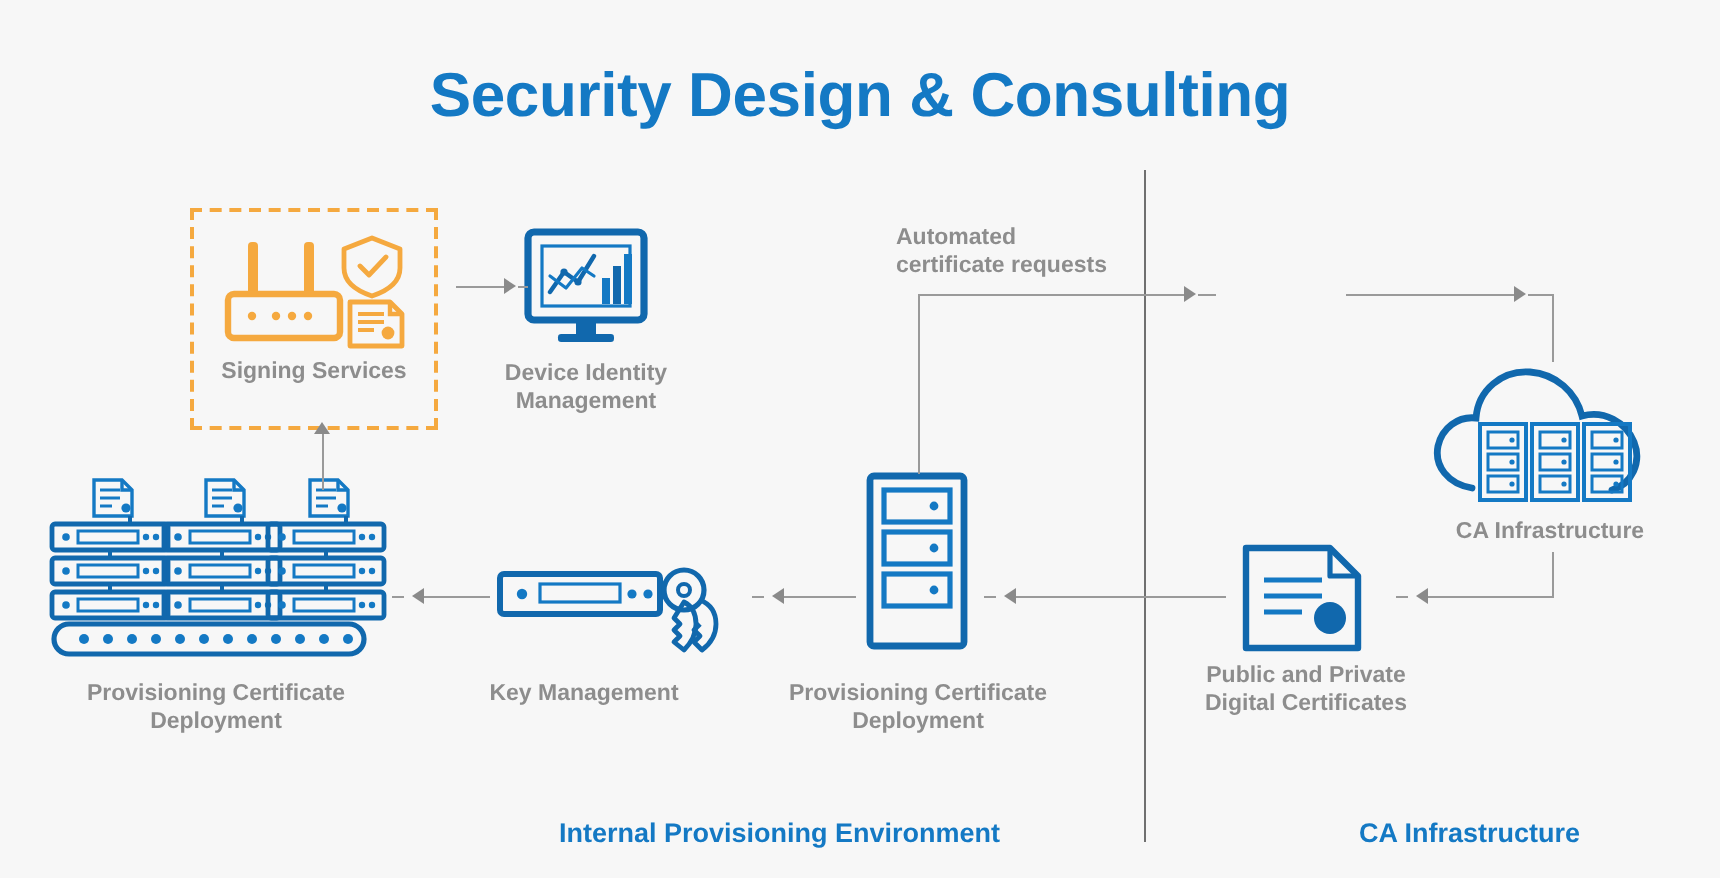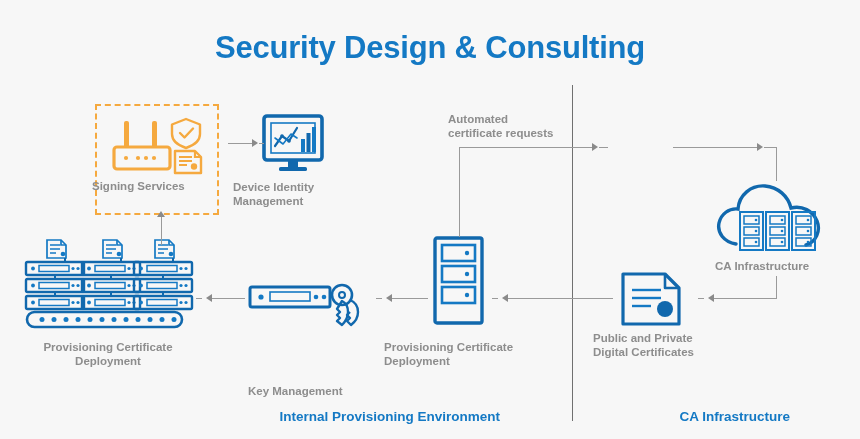--- a/index.html
+++ b/index.html
@@ -31,20 +31,21 @@
     font-size: 31px;
     font-weight: bold;
     letter-spacing: -0.2px;
   }
 
   
   .caption {
     color: #8d8d8d;
     font-size: 11.5px;
     line-height: 14px;
+    text-align: center;
     white-space: pre-line;
   }
   .caption-left { text-align: center; }
 
   
   .zone-label {
     color: #1479c4;
     font-size: 13.5px;
     font-weight: bold;
     text-align: right;
@@ -311,21 +312,21 @@
       <circle cx="75" cy="16" r="2.3" fill="#1479c4"></circle>
 
       <circle cx="93" cy="14" r="10" fill="none" stroke="#1168ad" stroke-width="2.6"></circle>
 
       <path d="M93 20 C97 22 99 26 99 31 C99 37 96 41 93 44 L88 40 L91 37 L88 34 L91 31 L88 28 Z" fill="none" stroke="#1168ad" stroke-width="2.4" stroke-linejoin="round"></path>
 
       <path d="M101 19 C106 21 109 25 109 31 C109 37 106 41 102 44 L98 40 L101 37 L98 34 L101 31" fill="none" stroke="#1168ad" stroke-width="2.4" stroke-linejoin="round"></path>
       <circle cx="93" cy="14" r="3" fill="none" stroke="#1168ad" stroke-width="2"></circle>
     </svg>
   </div>
-  <div class="abs caption" style="left:248px; top:340px; width:120px;margin-top:44px;">Key Management</div>
+  <div class="abs caption" style="left:232px; top:340px; width:120px;">Key Management</div>
 
   <div class="abs line-h" style="left:212px; top:298px; width:33px;"></div>
   <div class="abs arrow arrow-left" style="left:206px; top:294px;"></div>
   <div class="abs line-h" style="left:196px; top:298px; width:6px;"></div>
 
   <div class="abs" style="left:433px; top:236px; width:52px; height:90px;">
     <svg width="52" height="90" viewBox="0 0 52 90">
       <rect x="2" y="2" width="47" height="85" rx="2" fill="none" stroke="#1168ad" stroke-width="3.4"></rect>
       <rect x="9" y="9" width="33" height="16" fill="none" stroke="#1479c4" stroke-width="2.6"></rect>
       <circle cx="34" cy="17" r="2.2" fill="#1479c4"></circle>

